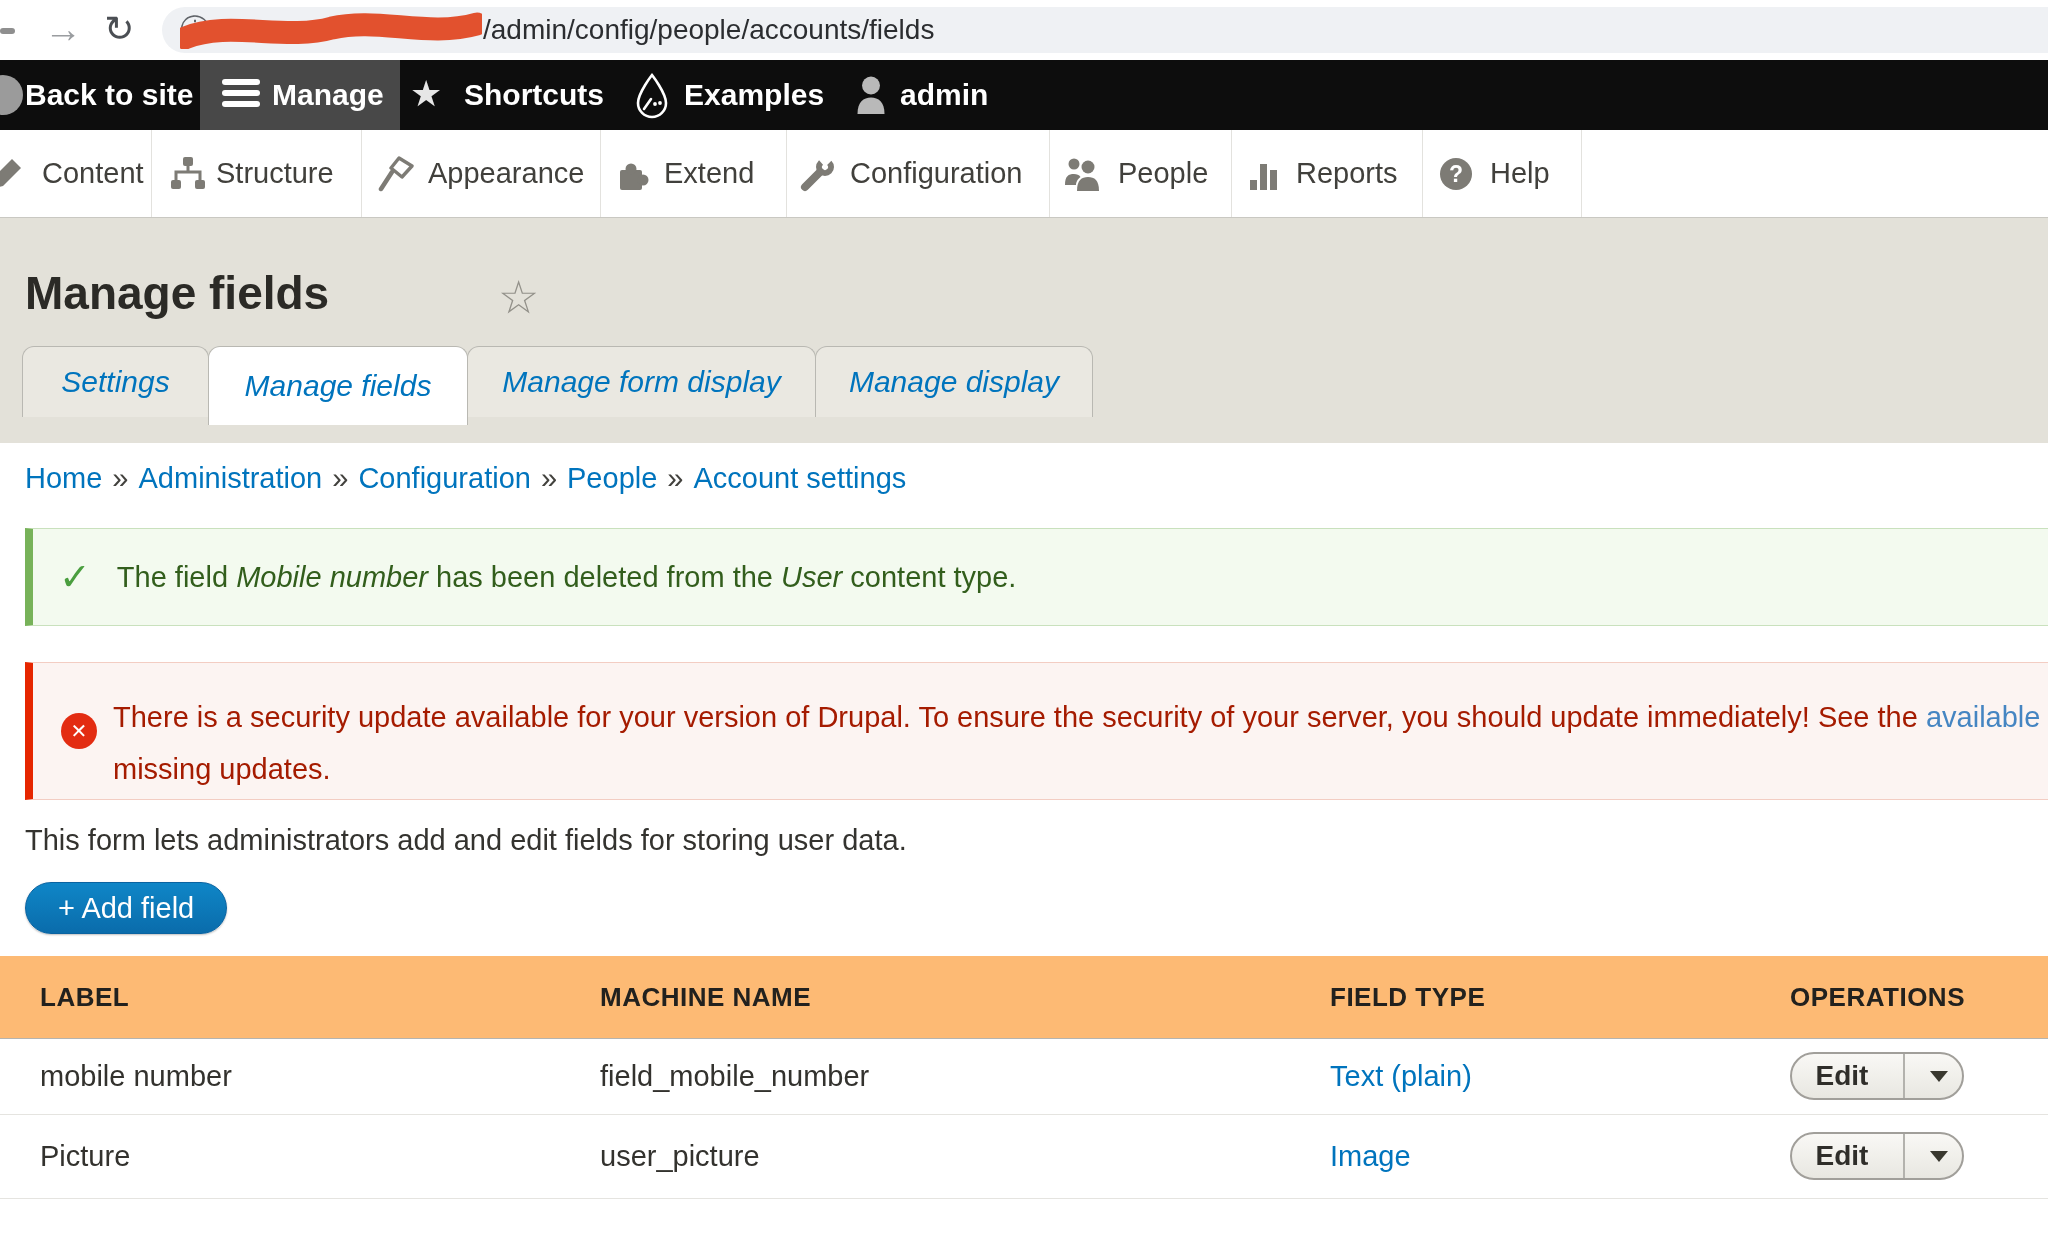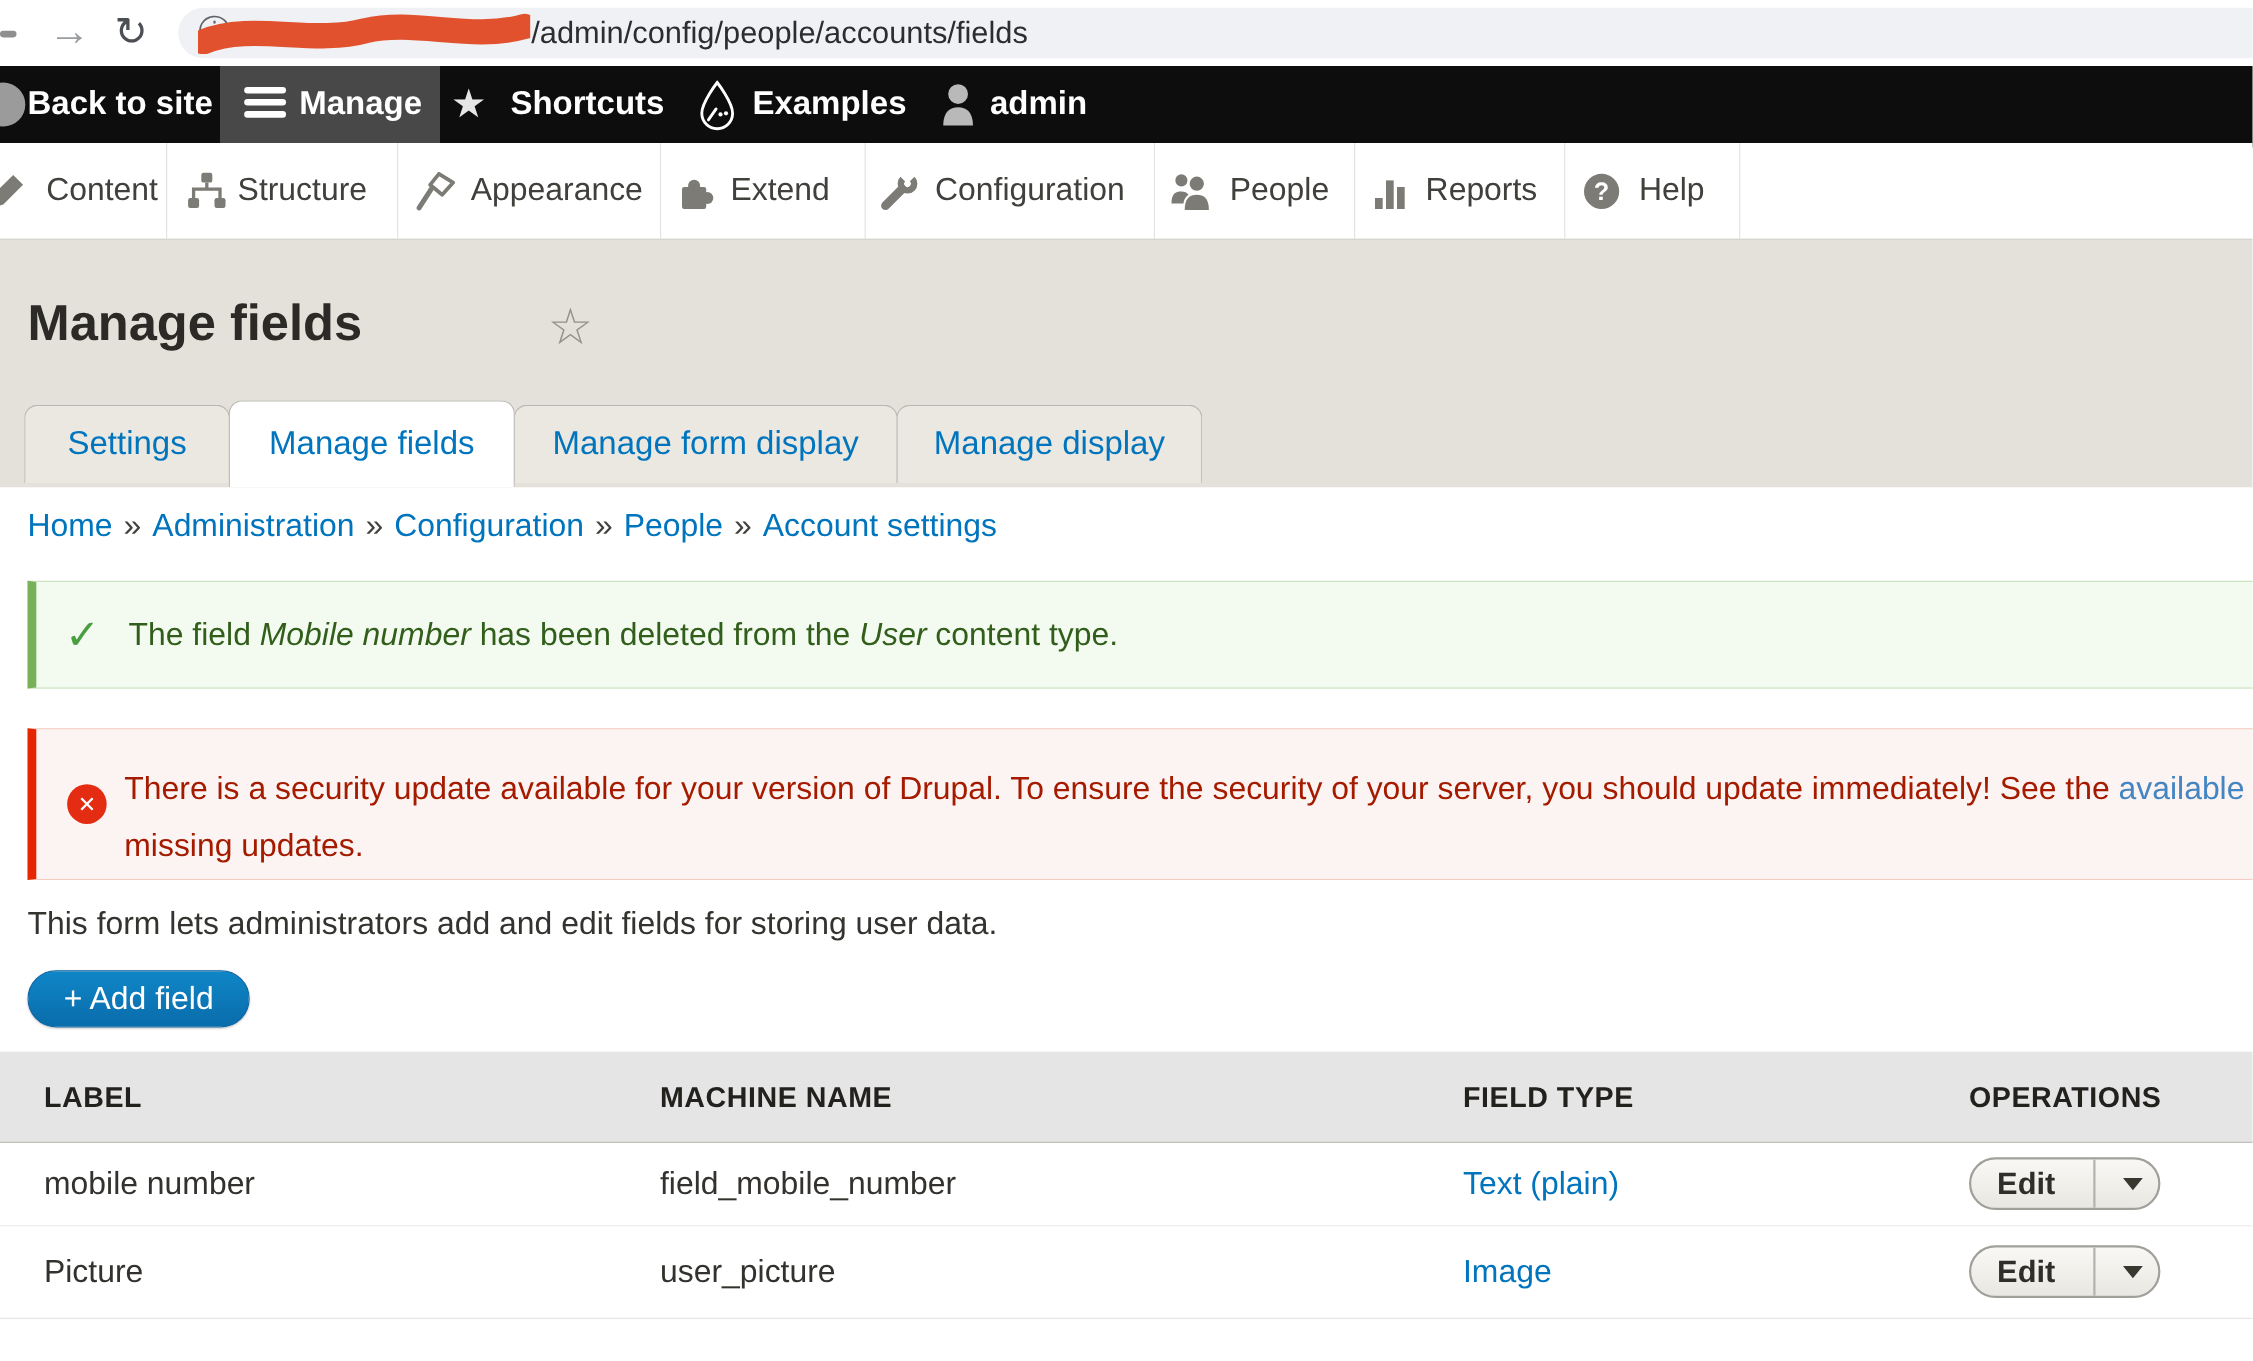--- a/index.html
+++ b/index.html
@@ -26,21 +26,21 @@
   .tb-svg{position:absolute;top:12px;}
   
   .menu-bar{position:absolute;left:0;top:130px;width:2048px;height:87px;background:#fff;border-bottom:1px solid #c9c8c2;}
   .menu-bar .divider{position:absolute;top:0;width:1px;height:87px;background:#e3e2de;}
   .menu-bar .m-lbl{position:absolute;top:0;height:87px;line-height:87px;font-size:29px;color:#41403c;white-space:nowrap;}
   .menu-bar svg{position:absolute;top:26px;}
   
   .page-header{position:absolute;left:0;top:218px;width:2048px;height:225px;background:#e3e1d9;}
   .page-title{position:absolute;left:25px;top:48px;font-size:46px;font-weight:bold;color:#2b2a26;}
   .title-star{position:absolute;left:498px;top:52px;font-size:46px;color:#93918a;}
-  .tabs{position:absolute;left:22px;bottom:0;display:flex;align-items:center;}
+  .tabs{position:absolute;left:22px;bottom:18px;display:flex;align-items:flex-start;font-style:italic;}
   .tab{box-sizing:border-box;height:71px;background:#eae8e1;border:1px solid #b9b8b2;border-bottom:none;
        border-radius:12px 12px 0 0;margin-right:-1px;color:#0074bd;font-size:30px;
        display:flex;align-items:center;justify-content:center;}
   .tab.active{background:#fff;height:79px;position:relative;z-index:2;}
   
   .breadcrumb{position:absolute;left:25px;top:462px;font-size:29px;color:#43423e;white-space:nowrap;}
   .breadcrumb a{color:#0074bd;text-decoration:none;}
   .breadcrumb .sep{padding:0 10px;color:#43423e;}
   .msg{box-sizing:border-box;position:absolute;left:25px;}
   .msg-status{top:528px;width:2030px;height:98px;background:#f3faef;border:1px solid #c9e1bd;border-left:8px solid #77b259;
@@ -51,21 +51,21 @@
   .err-icon{position:absolute;left:28px;top:50px;width:36px;height:36px;border-radius:50%;background:#e32c12;
             color:#fff;font-size:20px;font-weight:bold;display:flex;align-items:center;justify-content:center;}
   .err-line1{position:absolute;left:80px;top:38px;font-size:29px;color:#a51b00;white-space:nowrap;}
   .err-line1 a{color:#4585c2;text-decoration:none;}
   .err-line2{position:absolute;left:80px;top:90px;font-size:29px;color:#a51b00;}
   .intro{position:absolute;left:25px;top:824px;font-size:29px;color:#34332f;}
   .add-btn{position:absolute;left:25px;top:882px;height:52px;padding:0 32px;border-radius:26px;
            background:linear-gradient(#0f86c7,#0a6cab);border:1px solid #0a63a1;color:#fff;font-size:29px;font-weight:normal;
            display:flex;align-items:center;box-shadow:0 1px 2px rgba(0,0,0,.25);cursor:pointer;
            font-family:"Liberation Sans","DejaVu Sans",sans-serif;}
-  .thead{position:absolute;left:0;top:956px;width:2048px;height:82px;background:#e5e5e5;border-bottom:1px solid #b5b4af;}
+  .thead{position:absolute;left:0;top:956px;width:2048px;height:82px;background:#fdba74;border-bottom:1px solid #b5b4af;}
   .th{position:absolute;top:0;height:82px;line-height:82px;font-size:26px;font-weight:bold;color:#22211e;letter-spacing:.5px;}
   .trow{position:absolute;left:0;width:2048px;background:#fff;border-bottom:1px solid #e5e4e0;}
   .row1{top:1039px;height:75px;}
   .row2{top:1115px;height:83px;}
   .td{position:absolute;top:0;font-size:29px;color:#33322e;display:flex;align-items:center;height:100%;}
   .td a{color:#0074bd;text-decoration:none;}
   .c1{left:40px;} .c2{left:600px;} .c3{left:1330px;justify-content:flex-end;}
   .dropbutton{position:absolute;left:1790px;width:174px;height:48px;box-sizing:border-box;border:2px solid #a19f9a;
               border-radius:24px;background:linear-gradient(#f9f8f5,#e8e7e1);display:flex;overflow:hidden;gap:11px;}
   .db-edit{flex:1;display:flex;align-items:center;justify-content:center;font-size:28px;font-weight:bold;color:#2f2e2a;text-decoration:none;cursor:pointer;}

